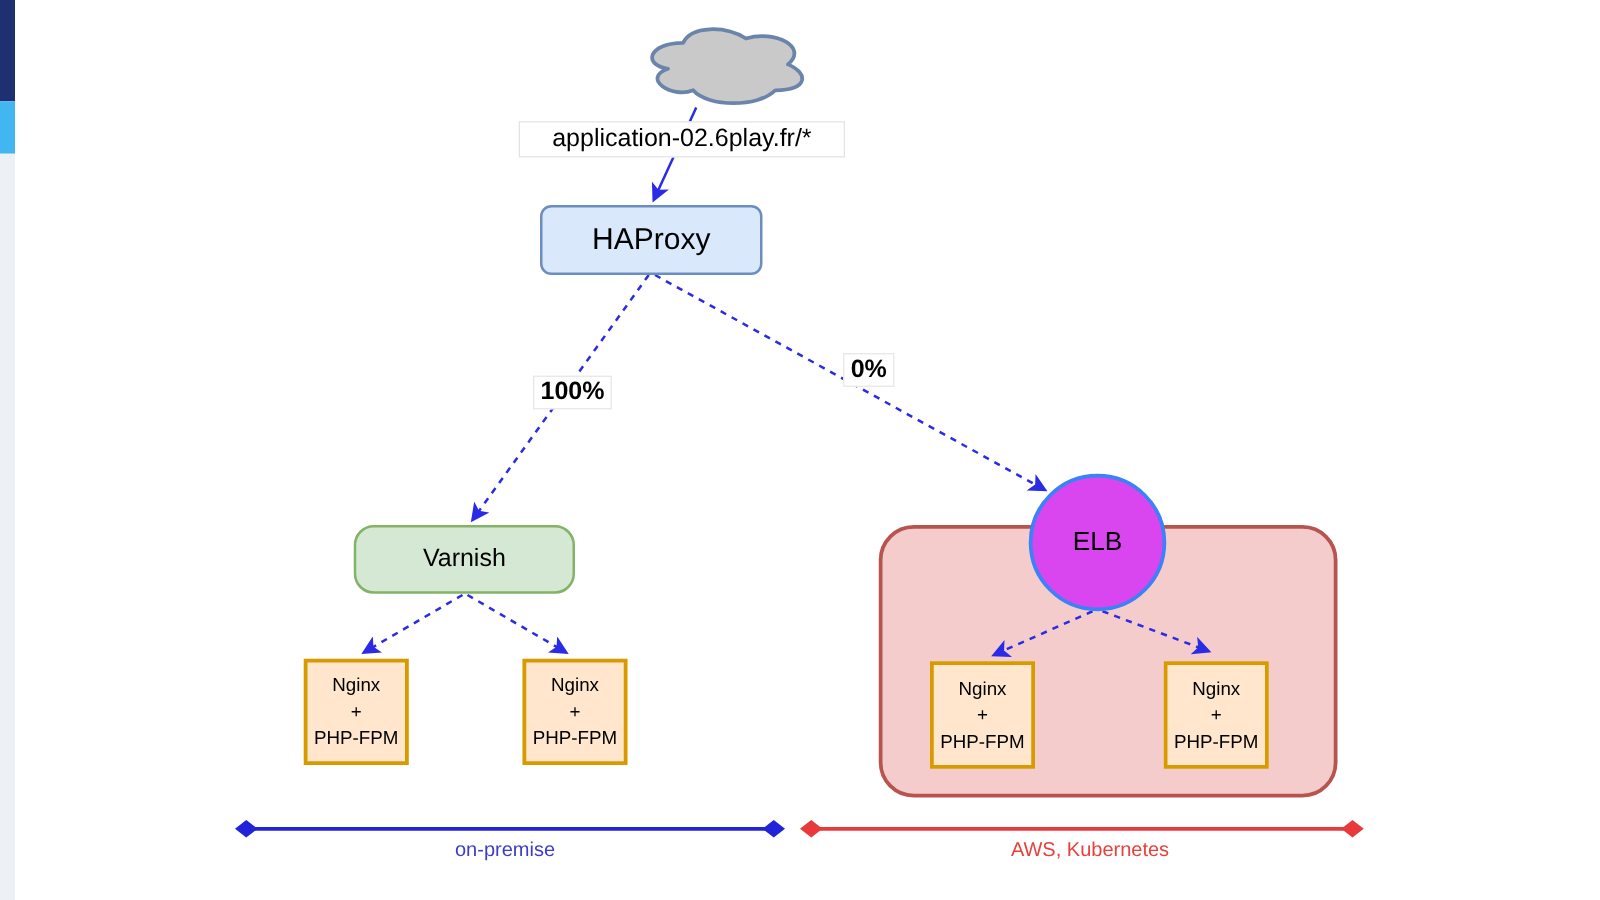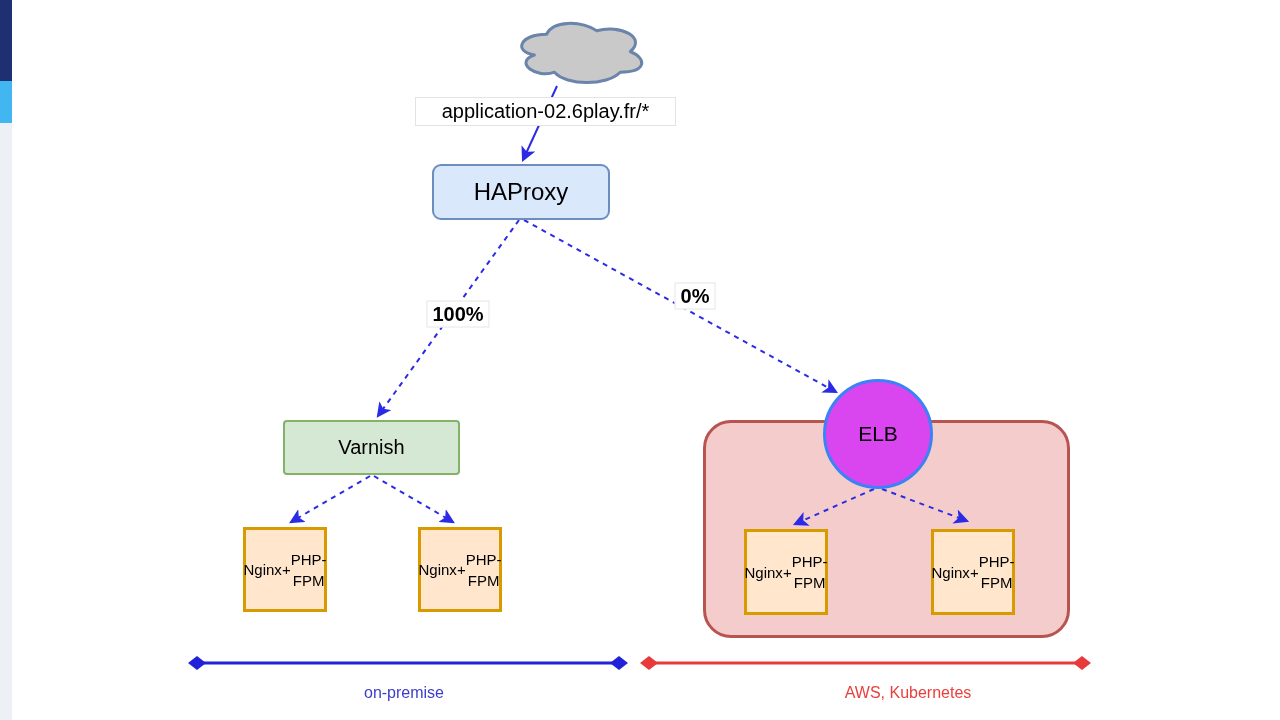--- a/index.html
+++ b/index.html
@@ -39,21 +39,21 @@
     left: 432px; top: 164px; width: 178px; height: 56px;
     background: #dae8fc;
     border: 2px solid #6c8ebf;
     border-radius: 9px;
     font-size: 24px;
   }
   .varnish-box {
     left: 283px; top: 420px; width: 177px; height: 55px;
     background: #d5e8d4;
     border: 2px solid #82b366;
-    border-radius: 4px;
+    border-radius: 16px;
     font-size: 20px;
     text-align: center;
   }
   .aws-group {
     position: absolute;
     left: 703px; top: 420px; width: 367px; height: 218px;
     box-sizing: border-box;
     background: #f4cccb;
     border: 3px solid #b85450;
     border-radius: 28px;
@@ -64,21 +64,21 @@
     background: #d946ef;
     border: 3px solid #3b82f6;
     border-radius: 50%;
     font-size: 21px;
     z-index: 5;
   }
   .nginx-box {
     width: 84px; height: 85px;
     background: #ffe6cc;
     border: 3px solid #d79b00;
-    flex-direction: row;
+    flex-direction: column;
     font-size: 15px;
     line-height: 21px;
   }
   .nginx-1 { left: 243px; top: 527px; }
   .nginx-2 { left: 418px; top: 527px; }
   .nginx-3 { left: 744px; top: 529px; height: 86px; }
   .nginx-4 { left: 931px; top: 529px; height: 86px; }
 
   .pct-label {
     position: absolute;
@@ -93,24 +93,23 @@
   }
   .pct-100 { left: 458px; top: 278px; margin-top: 36px; }
   .pct-0   { left: 695px; top: 296px; }
 
   .region-label {
     position: absolute;
     font-size: 16px;
     transform: translateX(-50%);
     z-index: 4;
     white-space: nowrap;
-    margin-top: 12px;
   }
   .region-left  { left: 404px; top: 672px; color: #3d3dcc; }
-  .region-right { left: 908px; top: 672px; color: #e8403d; }
+  .region-right { left: 872px; top: 672px; color: #e8403d; }
 </style>
 </head>
 <body>
 
 <div class="stage">
 
   <div class="strip strip-navy"></div>
   <div class="strip strip-blue"></div>
   <div class="strip strip-gray"></div>
 

